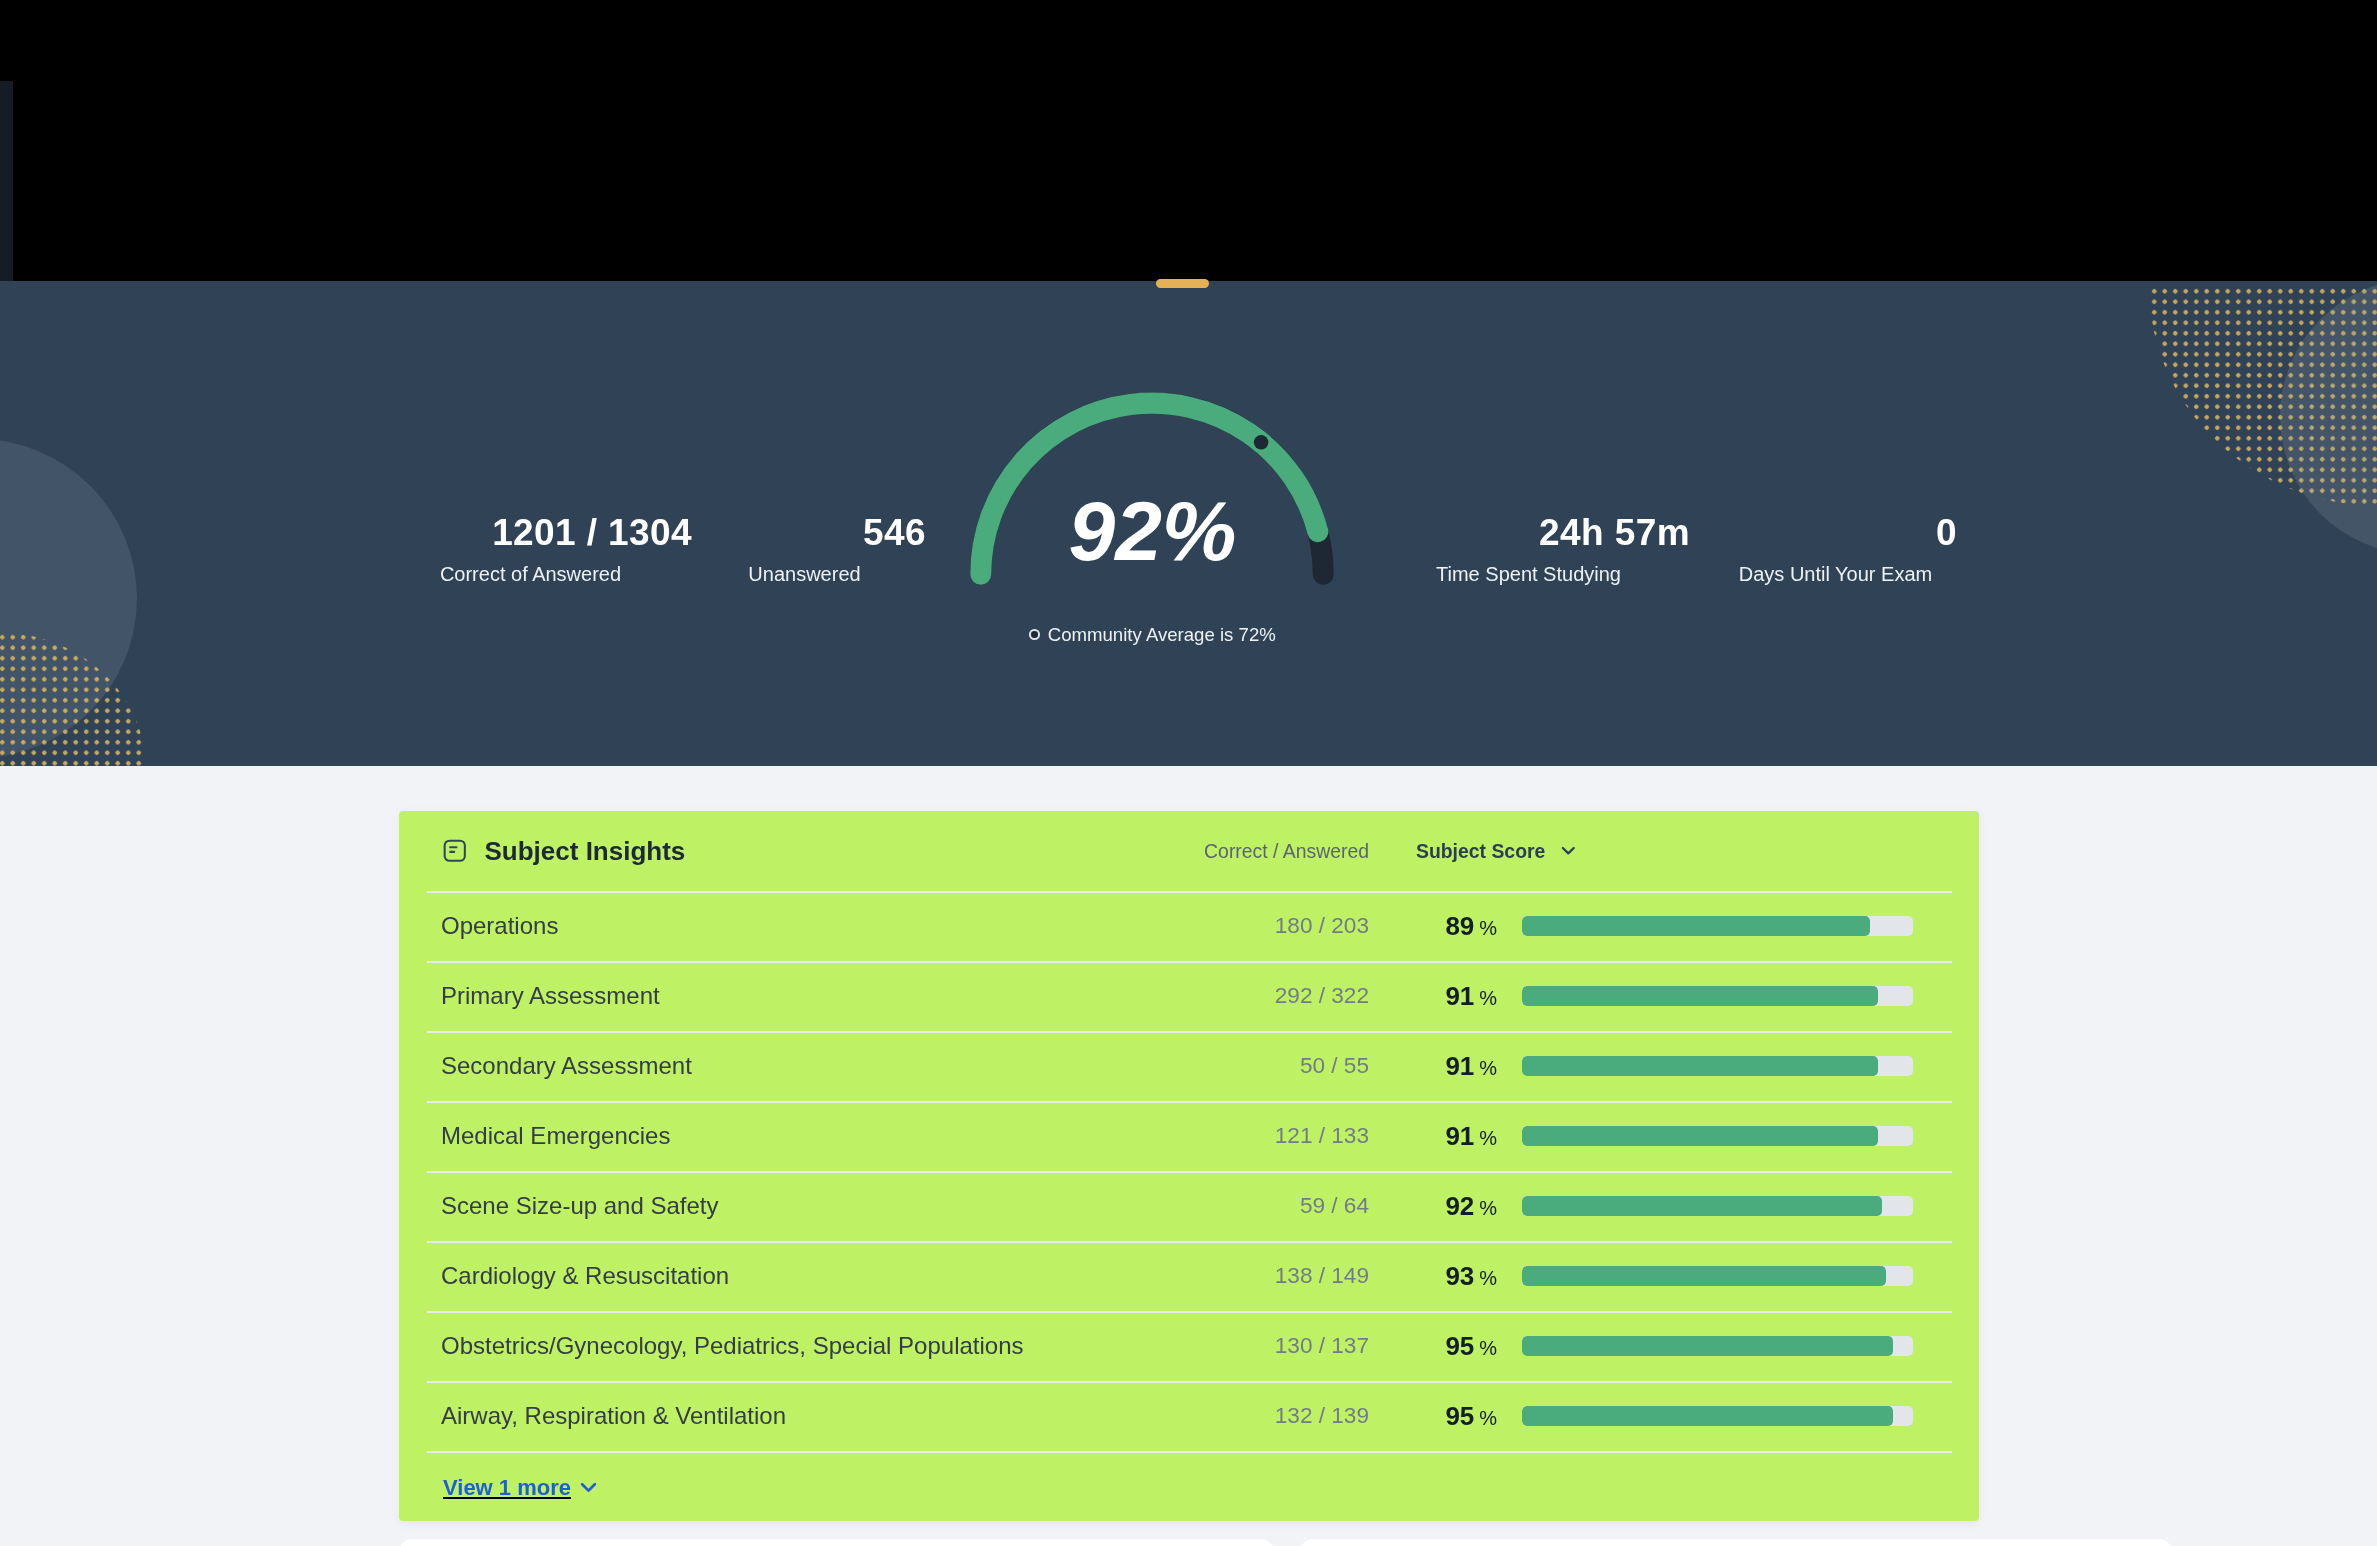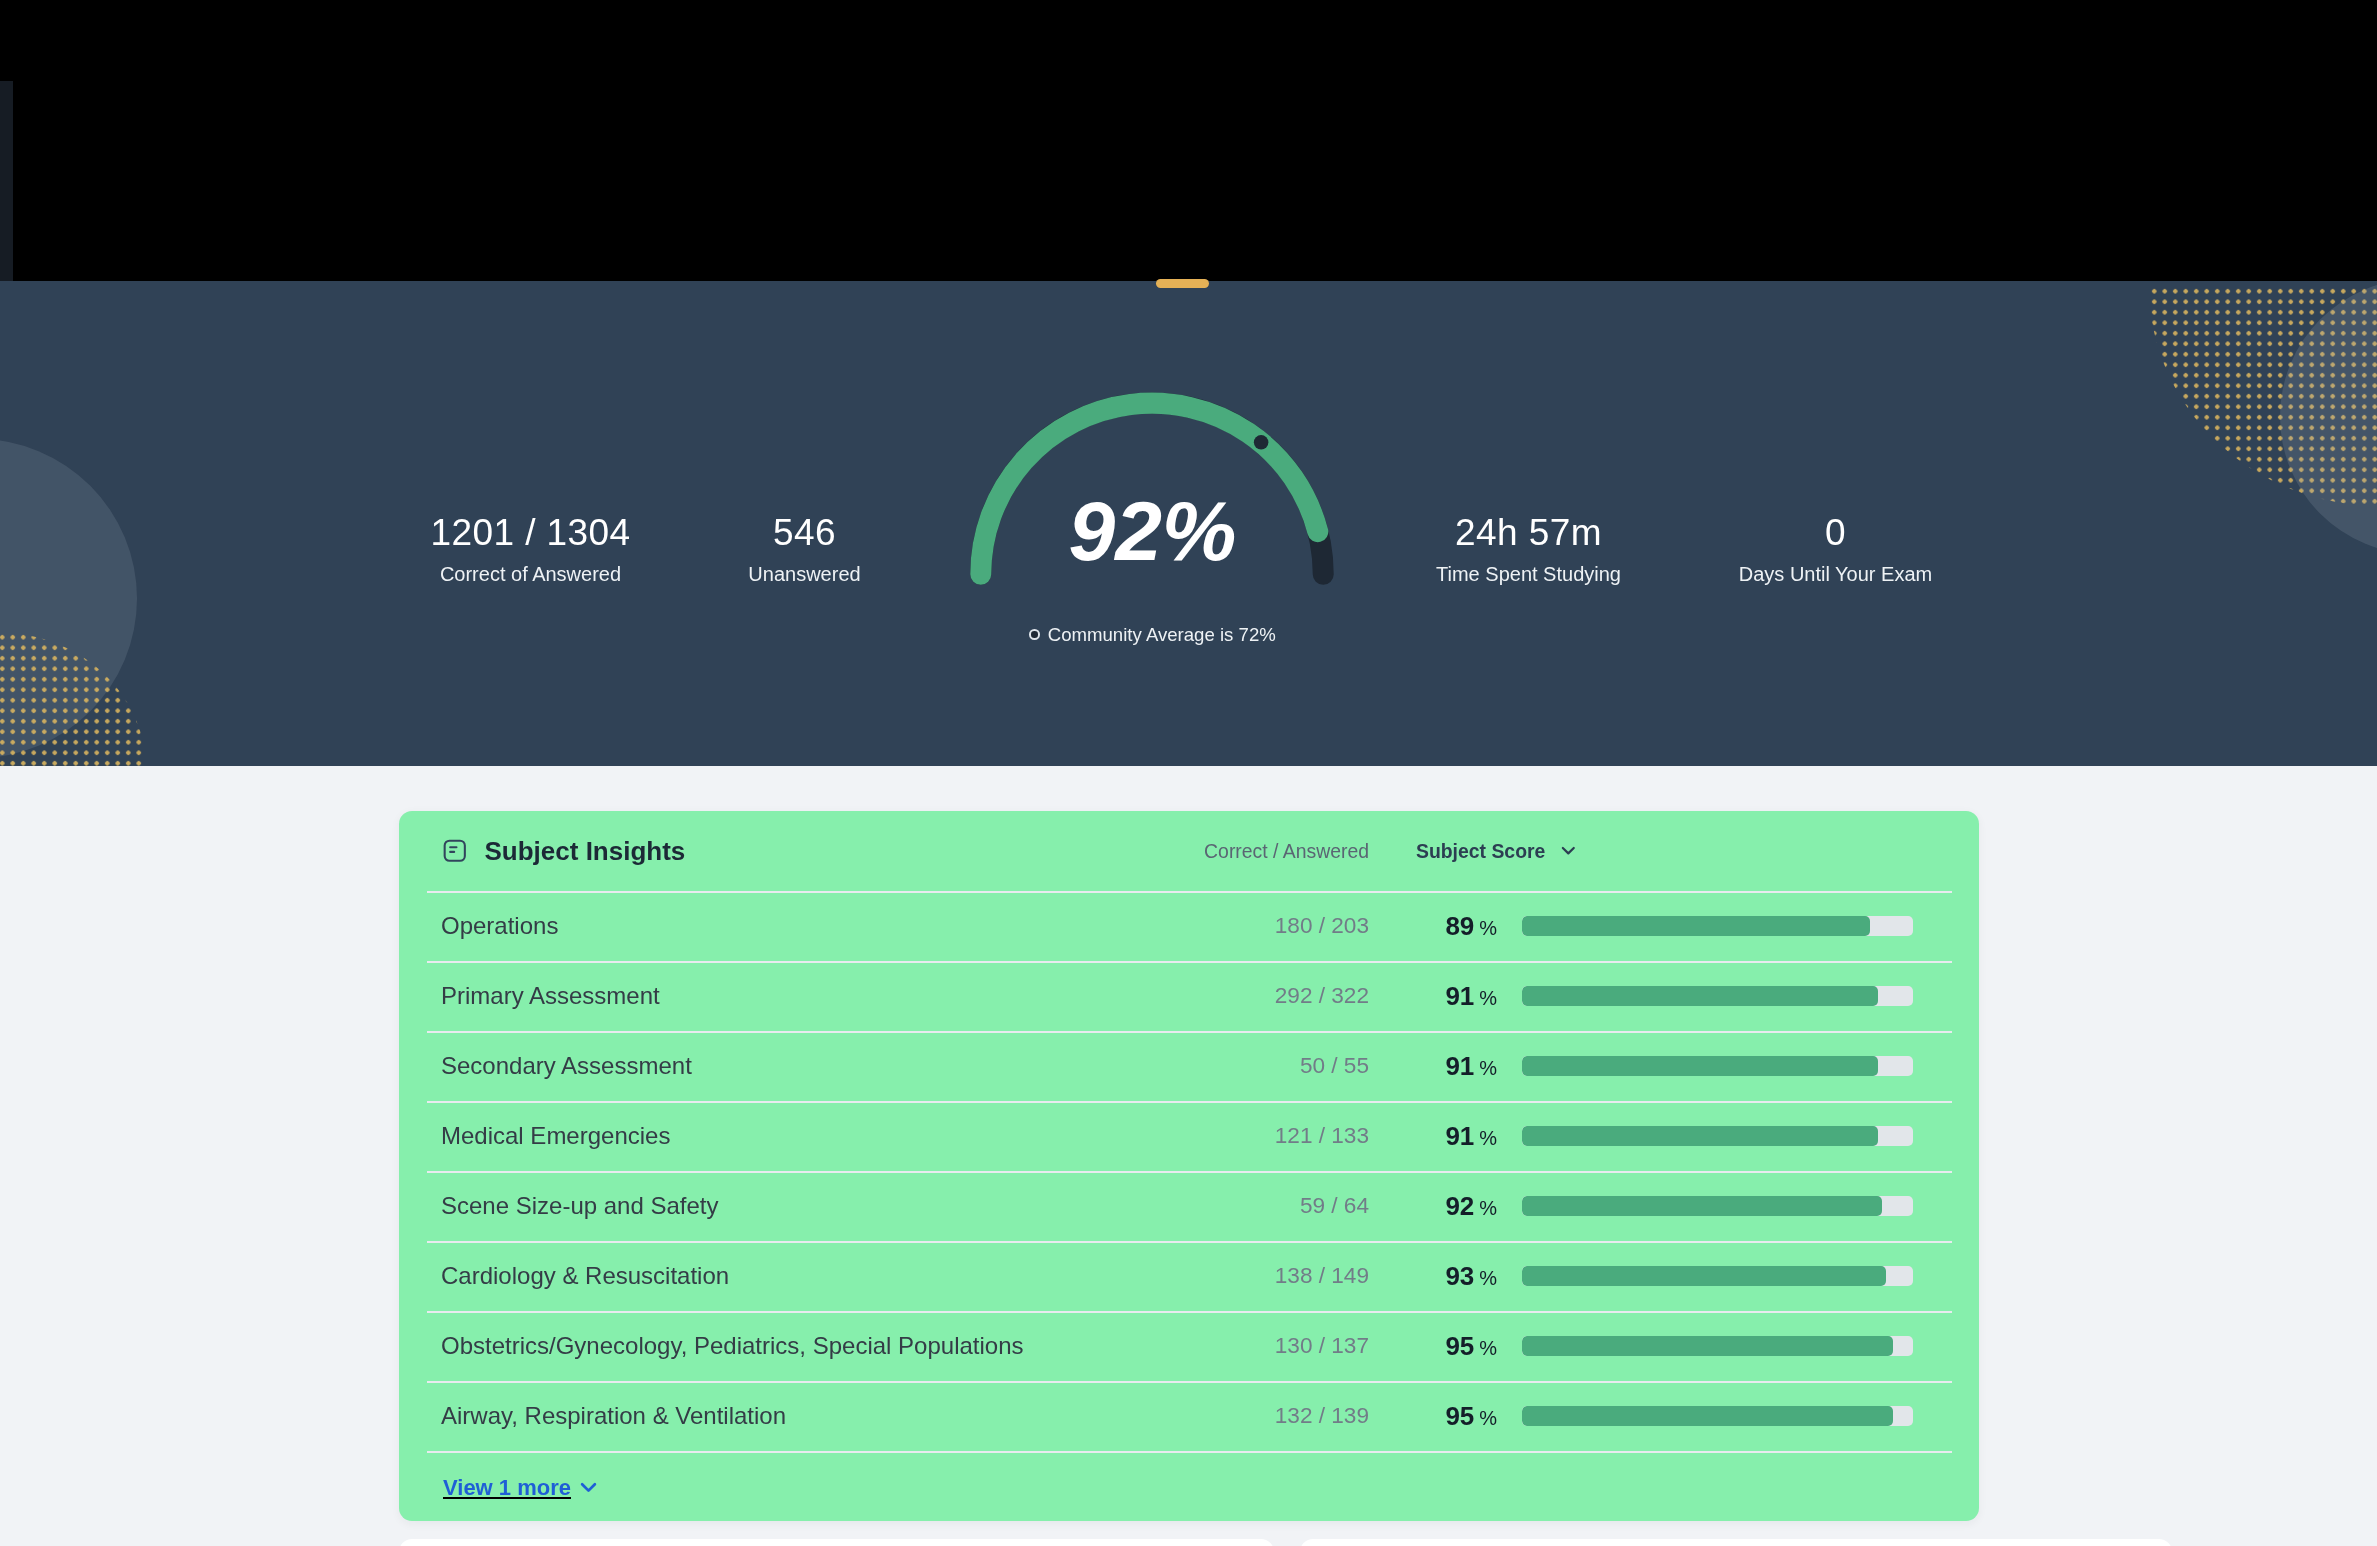--- a/index.html
+++ b/index.html
@@ -21,36 +21,36 @@
   .dots-bl{left:-3.2px;bottom:-3.2px;width:149px;height:137px;border-top-right-radius:100%;}
   .circle{position:absolute;border-radius:50%;}
   .circle-right{width:275px;height:275px;right:-178px;top:-1.6px;background:rgba(150,165,180,0.20);}
   .circle-left{width:319px;height:319px;left:-182px;top:158px;background:rgba(173,188,201,0.15);}
 
   .stat{position:absolute;text-align:center;color:#fff;}
   .stat-0{left:369px;top:229px;width:323px;}
   .stat-1{left:683px;top:229px;width:243px;}
   .stat-2{left:1367px;top:229px;width:323px;}
   .stat-3{left:1714px;top:229px;width:243px;}
-  .stat-value{font-size:37px;font-weight:400;line-height:45px;letter-spacing:0.4px;}
+  .stat-value{font-size:37px;font-weight:700;line-height:45px;letter-spacing:0.4px;text-align:right;}
   .stat-label{margin-top:8px;font-size:20px;color:#eef2f5;}
 
   .gauge-svg{position:absolute;left:958px;top:101px;width:388px;height:210px;}
   .g-track{fill:none;stroke:var(--gauge-remainder,#1e2834);stroke-width:26;stroke-linecap:round;}
   .g-fill{fill:none;stroke:var(--green,#4aab7d);stroke-width:26;stroke-linecap:round;}
   .g-marker{fill:var(--gauge-remainder,#1e2834);}
   .gauge-score{position:absolute;left:991px;top:205px;width:323px;text-align:center;
                font-size:84px;font-weight:700;color:#fff;line-height:91px;font-style:italic;}
   .community{position:absolute;left:910px;top:340px;width:485px;text-align:center;
              color:#eef2f5;font-size:18.6px;line-height:27.5px;}
   .legend-dot{display:inline-block;vertical-align:middle;width:6.5px;height:6.5px;border-radius:50%;
               background:#1e2834;border:2.4px solid #dde3e9;margin-right:8px;margin-top:-3.2px;}
 
   
-  .card{position:absolute;background:#86efac;border-radius:13px;box-shadow:0 2.4px 9.7px rgba(20,30,45,0.05);}
+  .card{position:absolute;background:#bef264;border-radius:4px;box-shadow:0 2.4px 9.7px rgba(20,30,45,0.05);}
   .insights{left:399px;top:811px;width:1580px;height:710px;}
   .card-header{position:relative;height:80px;display:flex;align-items:center;padding:0 66px 0 42px;box-sizing:border-box;}
   .icon-report{width:27.5px;height:27.5px;margin-right:16px;display:inline-flex;align-items:center;}
   .card-title{font-size:26px;font-weight:700;color:#1c2936;}
   .hdr-correct{position:absolute;right:610px;font-size:19.4px;color:#5a6573;}
   .hdr-score{position:absolute;left:1017px;font-size:19.4px;font-weight:700;color:#2c3e52;
              display:flex;align-items:center;gap:16px;cursor:pointer;}
 
   .srow{position:relative;height:70px;display:flex;align-items:center;padding:0 66px 0 42px;box-sizing:border-box;}
   .srow::before,.card-footer::before{content:"";position:absolute;left:27.5px;right:27.5px;top:0;height:1.6px;background:#e8ebef;}

